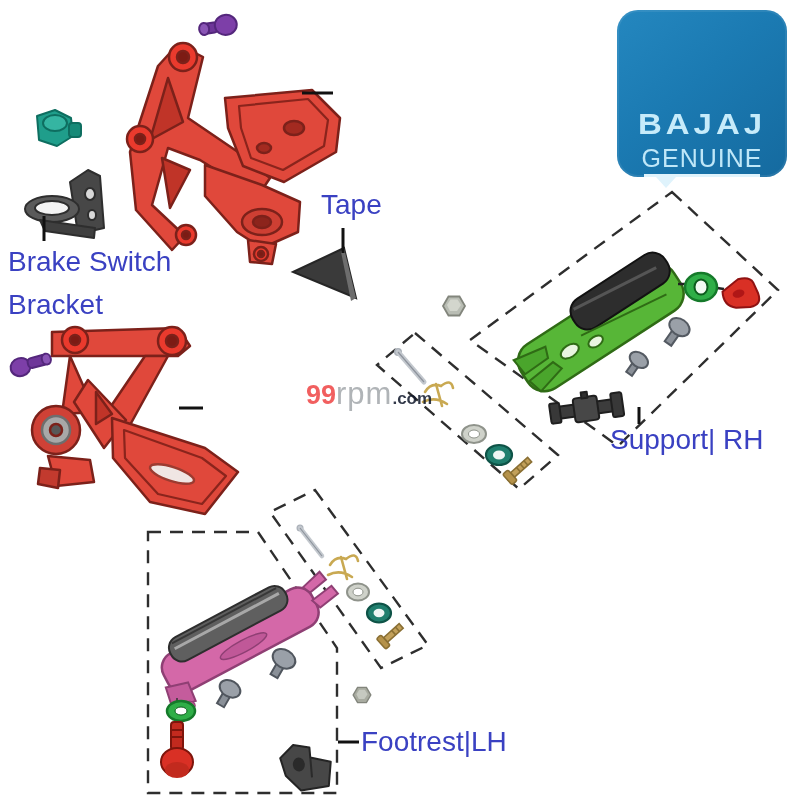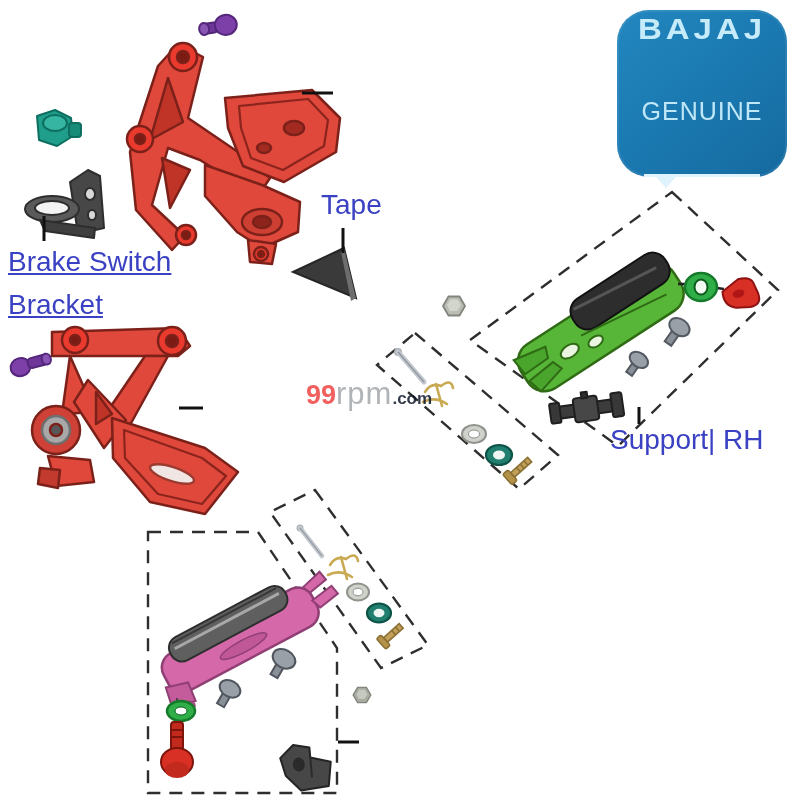--- a/index.html
+++ b/index.html
@@ -2,28 +2,28 @@
 <html><head>
 <meta charset="utf-8">
 <style>
   html,body{margin:0;padding:0;background:#fff;}
   .stage{position:relative;width:800px;height:800px;background:#ffffff;overflow:hidden;
          font-family:"Liberation Sans",sans-serif;}
   svg.art{position:absolute;left:0;top:0;}
   .dashedbox{fill:none;stroke:#2e2e2e;stroke-width:2.4;stroke-dasharray:13 9;}
   .leader{stroke:#111;stroke-width:3;stroke-linecap:butt;}
   .lbl{position:absolute;color:#3a41c2;font-size:28px;line-height:1.15;white-space:nowrap;}
-  .lbl-2line{line-height:1.55;white-space:nowrap;text-decoration:underline;}
+  .lbl-2line{line-height:1.55;white-space:nowrap;}
   .watermark{position:absolute;left:306px;top:376px;opacity:.85;white-space:nowrap;}
   .wm-99{color:#ef4444;font-size:27px;font-weight:700;}
   .wm-rpm{color:#a3a7ab;font-size:31px;font-weight:400;letter-spacing:1px;}
   .wm-com{color:#0f172a;font-size:17px;font-weight:700;}
-  .logo{position:absolute;left:617px;top:10px;width:170px;height:167px;border-radius:32px;
+  .logo{position:absolute;left:617px;top:10px;width:170px;height:167px;border-radius:21px;
         background:linear-gradient(140deg,#2487bf 0%,#1b7ab2 45%,#156a9f 100%);
-        display:flex;flex-direction:column;align-items:center;justify-content:space-between;
+        display:flex;flex-direction:column;align-items:center;justify-content:flex-end;
         box-shadow:inset 0 0 0 2px rgba(255,255,255,.08);}
   .logo-brand{font-size:33px;font-weight:700;letter-spacing:4px;color:#c6ebfa;transform:scaleY(.92);}
   .logo-genuine{font-size:25px;font-weight:400;letter-spacing:1px;color:#bfe7f8;margin-top:1px;}
   .logo-parts{font-size:39px;font-weight:700;color:#ffffff;margin-top:-7px;letter-spacing:1px;}
   .logo-rule{position:relative;width:116px;height:3px;background:#dff3fc;margin-top:1px;}
   .logo-arrow{position:absolute;left:12px;top:3px;width:0;height:0;
         border-left:10px solid transparent;border-right:10px solid transparent;
         border-top:11px solid #dff3fc;}
 </style>
 </head>
@@ -244,20 +244,21 @@
 </svg>
 
 <div class="watermark"><span class="wm-99">99</span><span class="wm-rpm">rpm</span><span class="wm-com">.com</span></div>
 
 <div class="lbl" style="left:321px;top:189px">Tape</div>
 <div class="lbl lbl-2line" style="left:8px;top:240px">
   <div>Brake Switch</div>
   <div>Bracket</div>
 </div>
 <div class="lbl" style="left:610px;top:424px">Support| RH</div>
+<div class="lbl" style="left:361px;top:726px">Footrest|LH</div>
 
 <div class="logo">
   <div class="logo-brand">BAJAJ</div>
   <div class="logo-genuine">GENUINE</div>
   <div class="logo-rule">
     <div class="logo-arrow"></div>
   </div>
 </div>
 
 </div>

